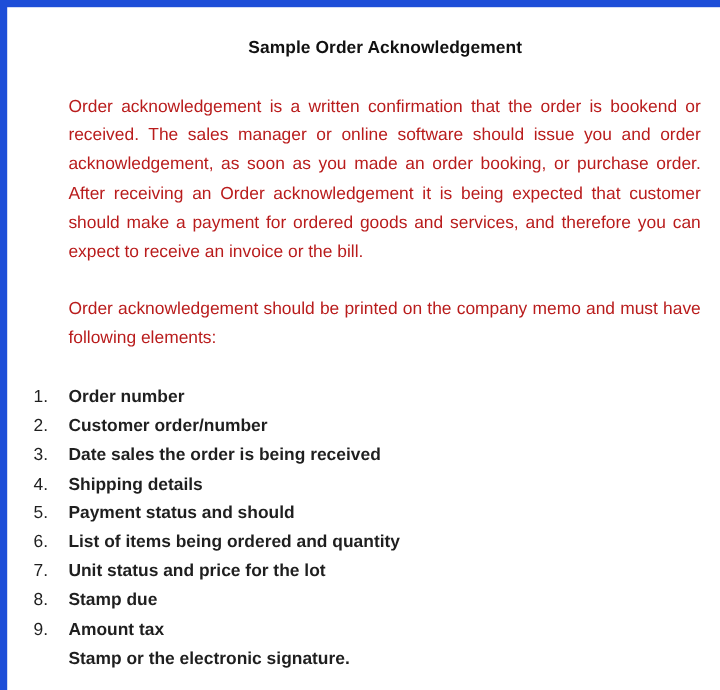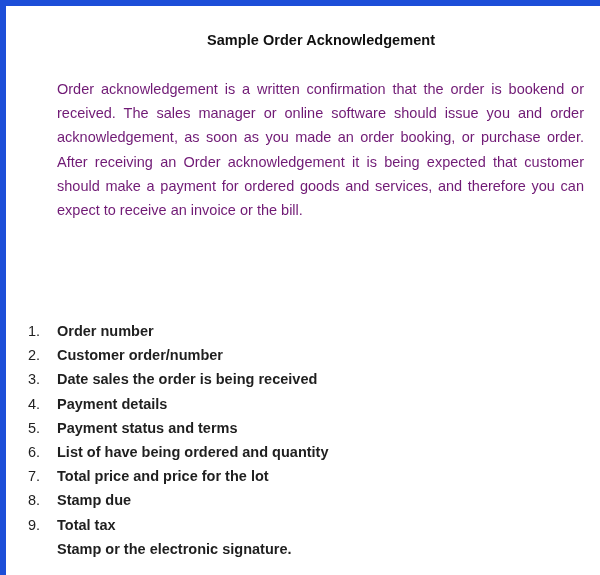--- a/index.html
+++ b/index.html
@@ -33,21 +33,21 @@
       color: #111;
       letter-spacing: 0.05px;
     }
     .para {
       position: absolute;
       left: 51px;
       width: 527px;
       font-size: 14.5px;
       line-height: 24.2px;
       text-align: justify;
-      color: #701a75;
+      color: #b91c1c;
       margin: 0;
     }
     .para1 { top: 71px; }
     .para2 { top: 240px; }
     .list {
       position: absolute;
       top: 313px;
       left: 0;
       margin: 0;
       padding: 0;
@@ -77,56 +77,57 @@
       font-weight: bold;
     }
   </style>
 </head>
 <body>
 
 <div class="page">
   <div class="title">Sample Order Acknowledgement</div>
 
   <p class="para para1">Order acknowledgement is a written confirmation that the order is bookend or received. The sales manager or online software should issue you and order acknowledgement, as soon as you made an order booking, or purchase order. After receiving an Order acknowledgement it is being expected that customer should make a payment for ordered goods and services, and therefore you can expect to receive an invoice or the bill.</p>
+  <p class="para para2">Order acknowledgement should be printed on the company memo and must have following elements:</p>
 
   <ol class="list">
     <li>
       <span class="num">1.</span>
       <span class="txt">Order number</span>
     </li>
     <li>
       <span class="num">2.</span>
       <span class="txt">Customer order/number</span>
     </li>
     <li>
       <span class="num">3.</span>
       <span class="txt">Date sales the order is being received</span>
     </li>
     <li>
       <span class="num">4.</span>
-      <span class="txt">Payment details</span>
+      <span class="txt">Shipping details</span>
     </li>
     <li>
       <span class="num">5.</span>
-      <span class="txt">Payment status and terms</span>
+      <span class="txt">Payment status and should</span>
     </li>
     <li>
       <span class="num">6.</span>
-      <span class="txt">List of have being ordered and quantity</span>
+      <span class="txt">List of items being ordered and quantity</span>
     </li>
     <li>
       <span class="num">7.</span>
-      <span class="txt">Total price and price for the lot</span>
+      <span class="txt">Unit status and price for the lot</span>
     </li>
     <li>
       <span class="num">8.</span>
       <span class="txt">Stamp due</span>
     </li>
     <li>
       <span class="num">9.</span>
-      <span class="txt">Total tax</span>
+      <span class="txt">Amount tax</span>
     </li>
     <li class="two-digit">
       <span class="num">10.</span>
       <span class="txt">Stamp or the electronic signature.</span>
     </li>
   </ol>
 </div>
 
 </body></html>

